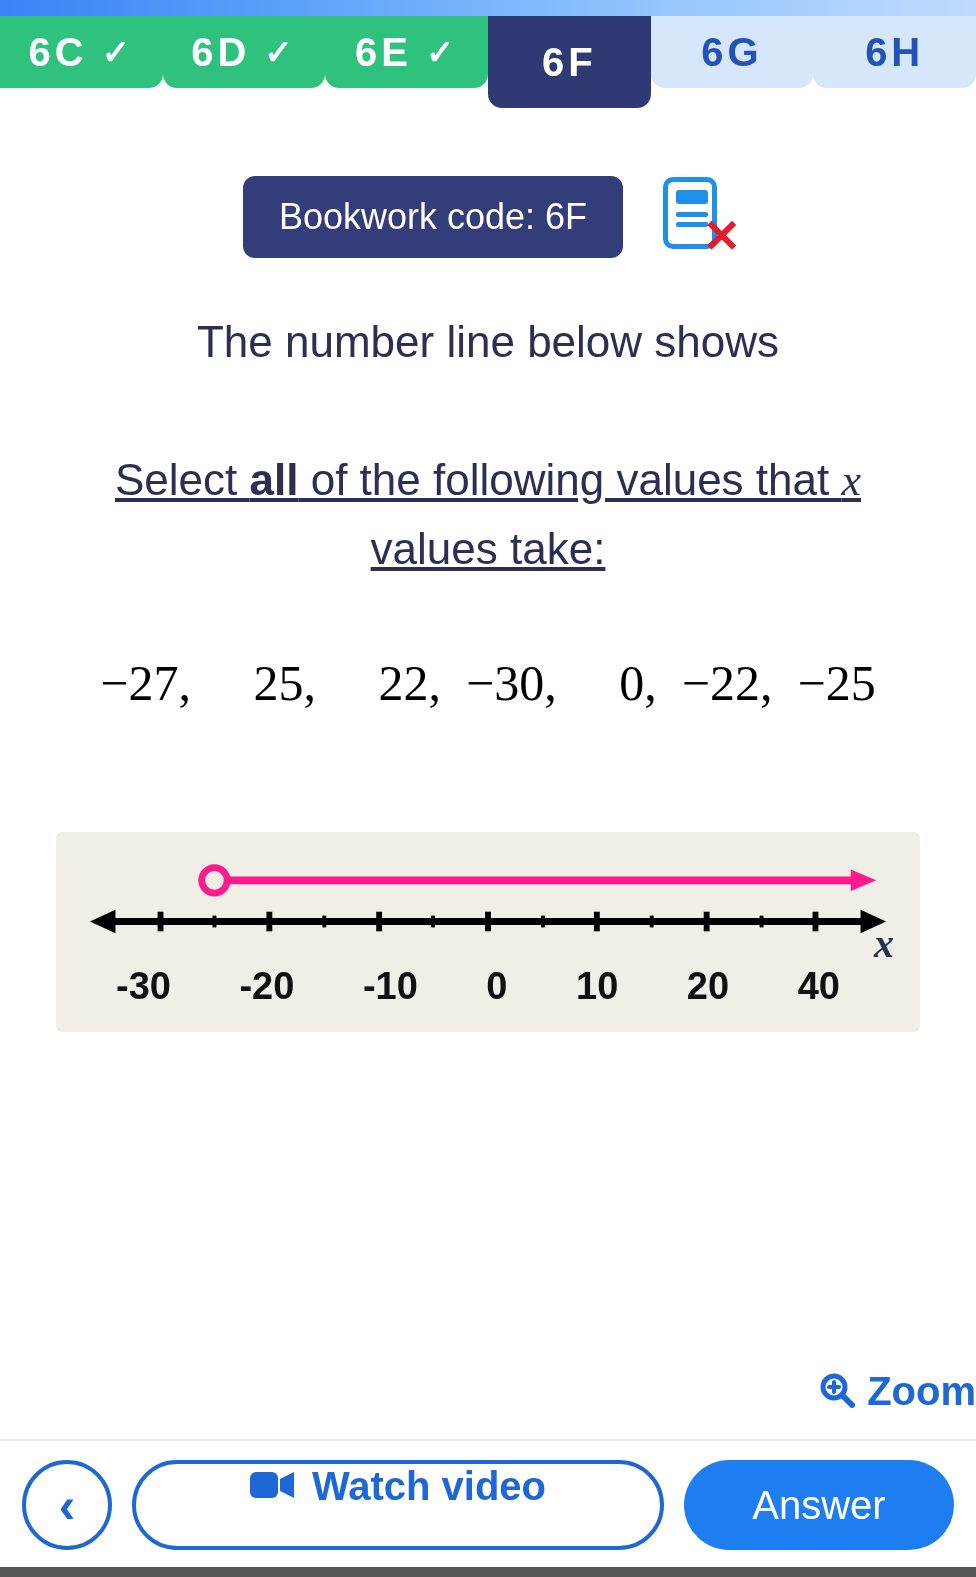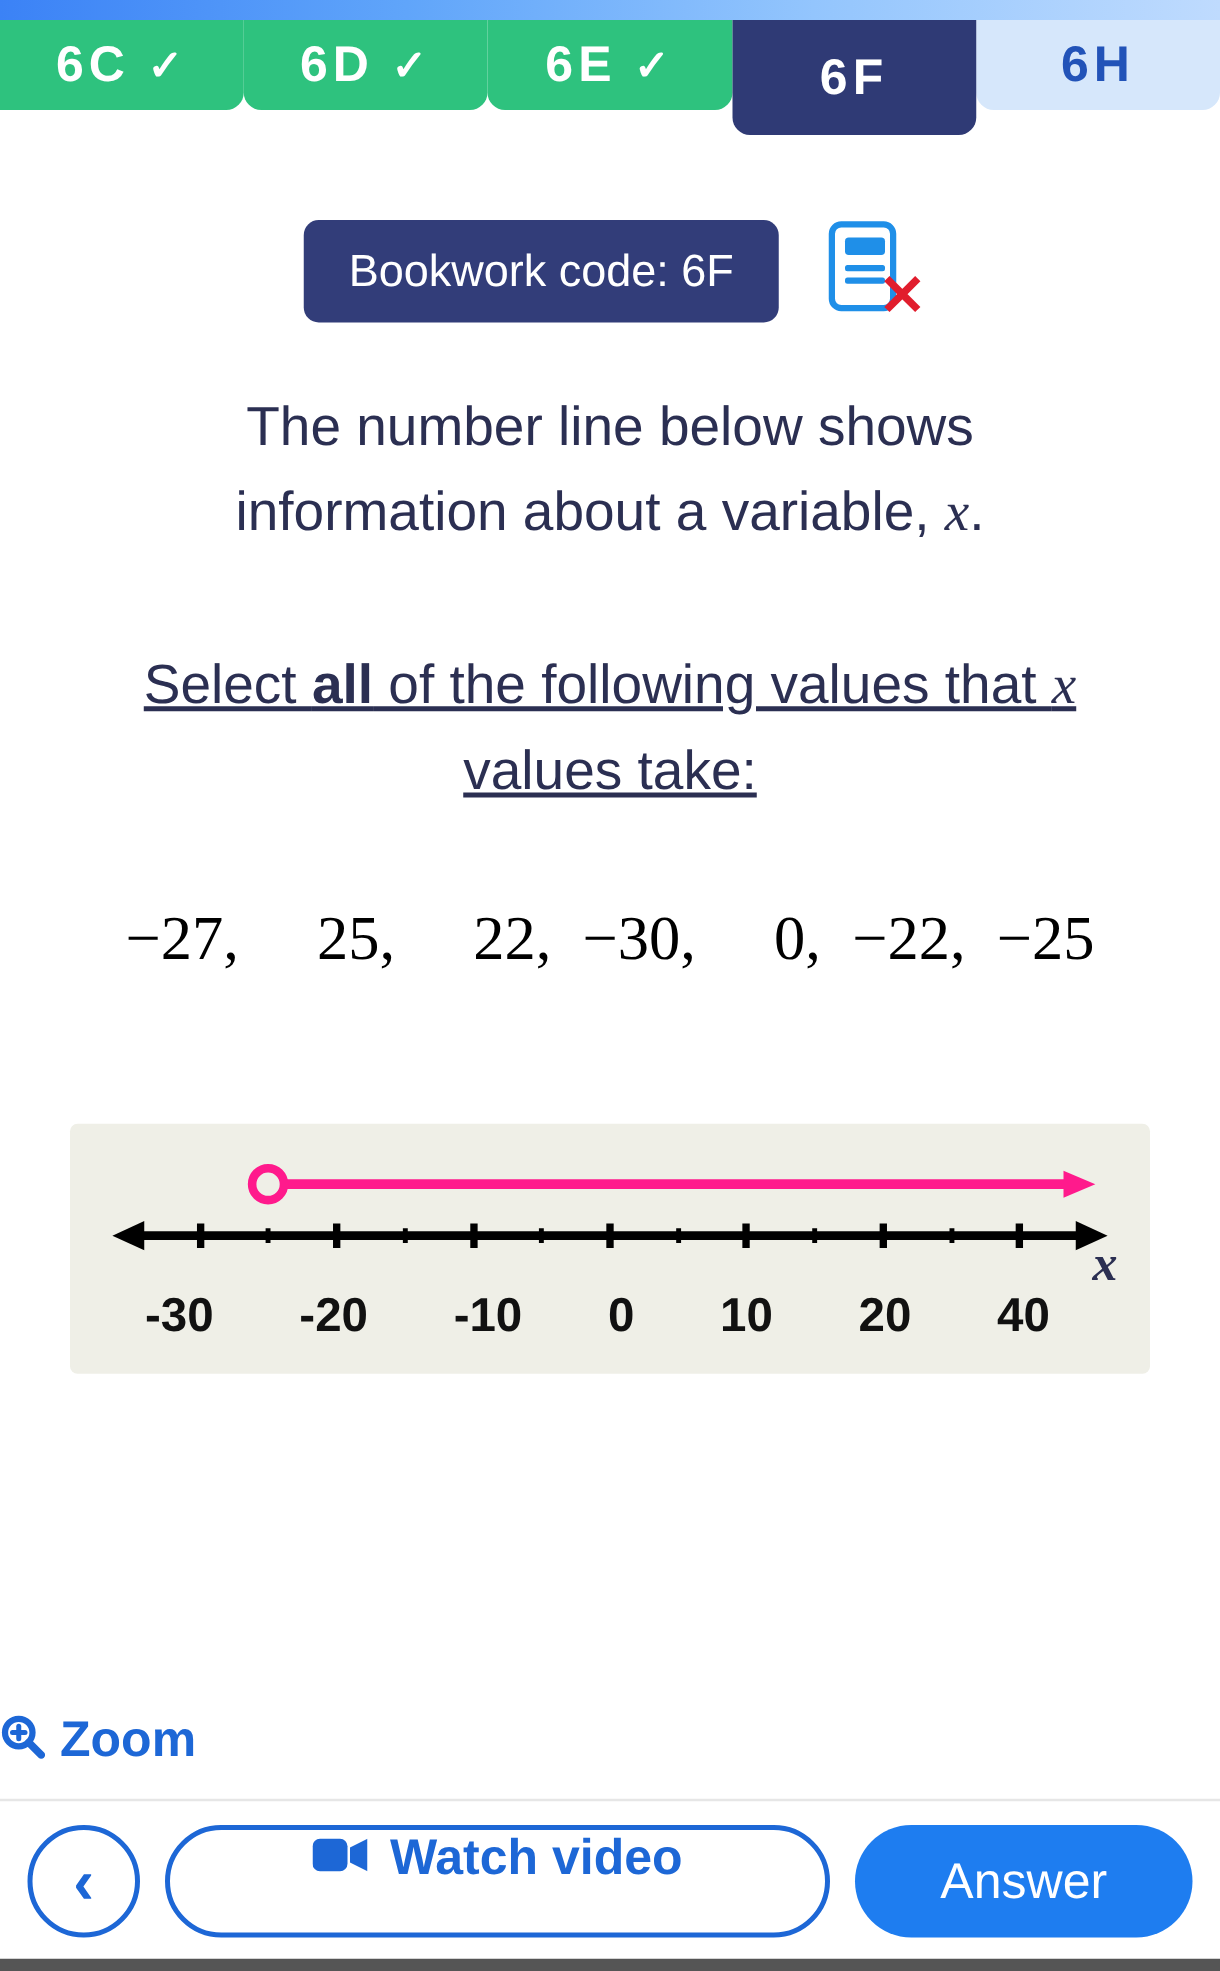--- a/index.html
+++ b/index.html
@@ -54,21 +54,21 @@
     display: flex; justify-content: space-between; position: absolute; bottom: 24px;
     left: 60px; right: 80px; font-size: 38px; font-weight: 700; color: #111;
     font-family: Arial, sans-serif;
     gap: 20px;
   }
   .nl-x {
     position: absolute; right: 26px; top: 88px; font-family: 'Times New Roman', serif;
     font-style: italic; font-size: 40px; font-weight: 700;
   }
   .zoom-row {
-    position: absolute; bottom: 160px; width: 100%; text-align: left;
+    position: absolute; bottom: 160px; width: 100%; text-align: right;
     font-size: 40px; font-weight: 700; color: #1d67d6;
   }
   .zoom-icon { display: inline-block; vertical-align: middle; margin-right: 12px; }
   .divider {
     position: absolute; bottom: 136px; left: 0; right: 0; height: 2px;
     background: #e6e6e6;
   }
   .bottom-bar {
     position: absolute; bottom: 18px; left: 0; right: 0; height: 108px;
     display: flex; align-items: center; padding: 0 22px; gap: 20px;
@@ -105,20 +105,23 @@
   <div class="tab green">
     <span>6D</span>
     <span class="check">✓</span>
   </div>
   <div class="tab green">
     <span>6E</span>
     <span class="check">✓</span>
   </div>
   <div class="tab navy">
     <span>6F</span>
+  </div>
+  <div class="tab light">
+    <span>6G</span>
   </div>
   <div class="tab light">
     <span>6H</span>
   </div>
 </div>
 
 <div class="content">
 
   <div class="code-row">
     <div class="code-badge">
@@ -129,23 +132,20 @@
         <div class="calc-screen"></div>
         <div class="calc-line1"></div>
         <div class="calc-line2"></div>
       </div>
       <div class="calc-x">✕</div>
     </div>
   </div>
 
   <div class="q-block1">
     <div class="q-line">The number line below shows</div>
-    <div class="q-line">
-      <span>information about a variable, </span><span class="ital">x</span><span>.</span>
-    </div>
   </div>
 
   <div class="q-block2">
     <div class="q-line">
       <span>Select </span><span class="bold">all</span><span> of the following values that </span><span class="ital">x</span>
     </div>
     <div class="q-line">values take:</div>
   </div>
 
   <div class="values-row">−27,  25,  22, −30,  0, −22, −25</div>

